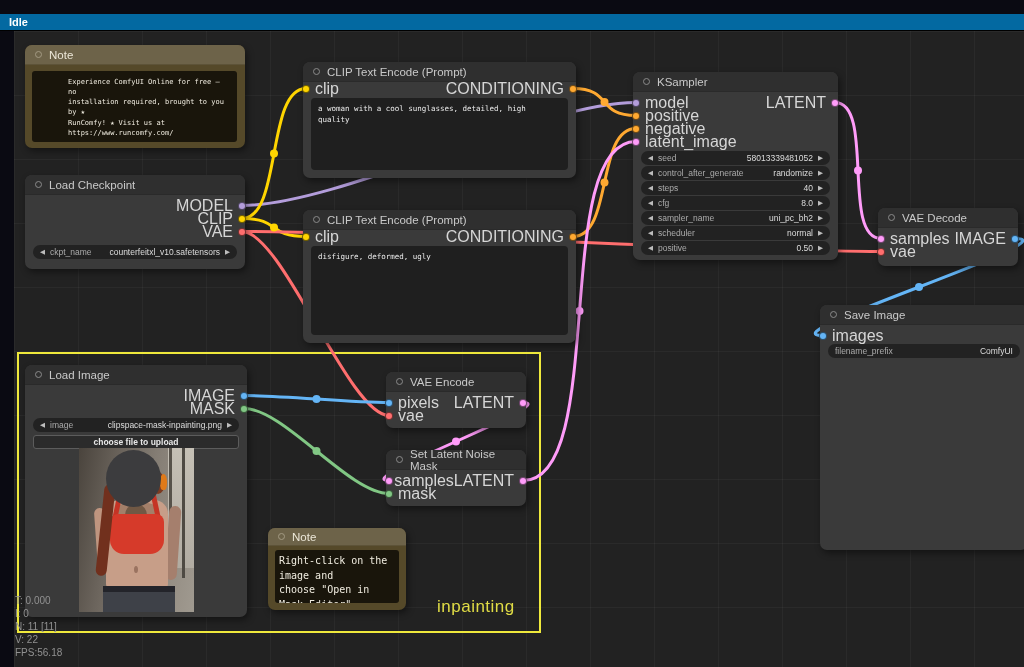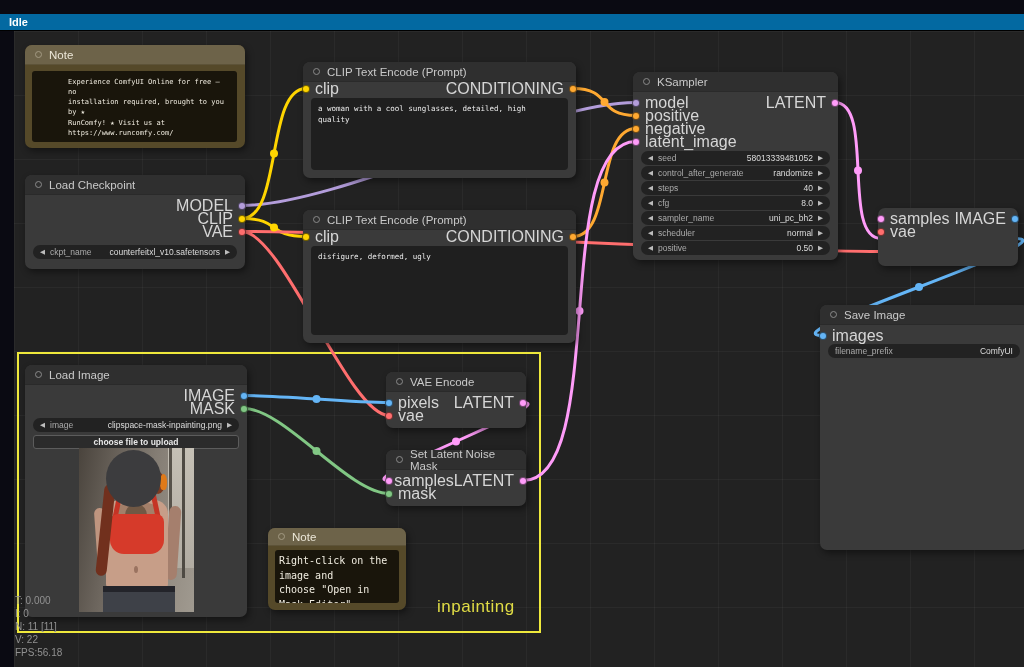--- a/index.html
+++ b/index.html
@@ -246,20 +246,24 @@
       </div>
     <div class="widget">
         <span class="arrow">◀</span>
         <span class="w-label">positive</span>
         <span class="w-value">0.50</span>
         <span class="arrow">▶</span>
       </div>
   </div>
 
   <div class="node" style="left:878px;top:208px;width:140px;height:58px;">
+    <div class="node-title">
+      <span class="collapse-dot"></span>
+      <span>VAE Decode</span>
+    </div>
     <div class="slots">
       <div class="slot-row">
           <span class="in-dot c-latent"></span>
           <span class="in-label">samples</span>
           <span class="out-label">IMAGE</span>
           <span class="out-dot c-image"></span>
         </div>
       <div class="slot-row">
           <span class="in-dot c-vae"></span>
           <span class="in-label">vae</span>

